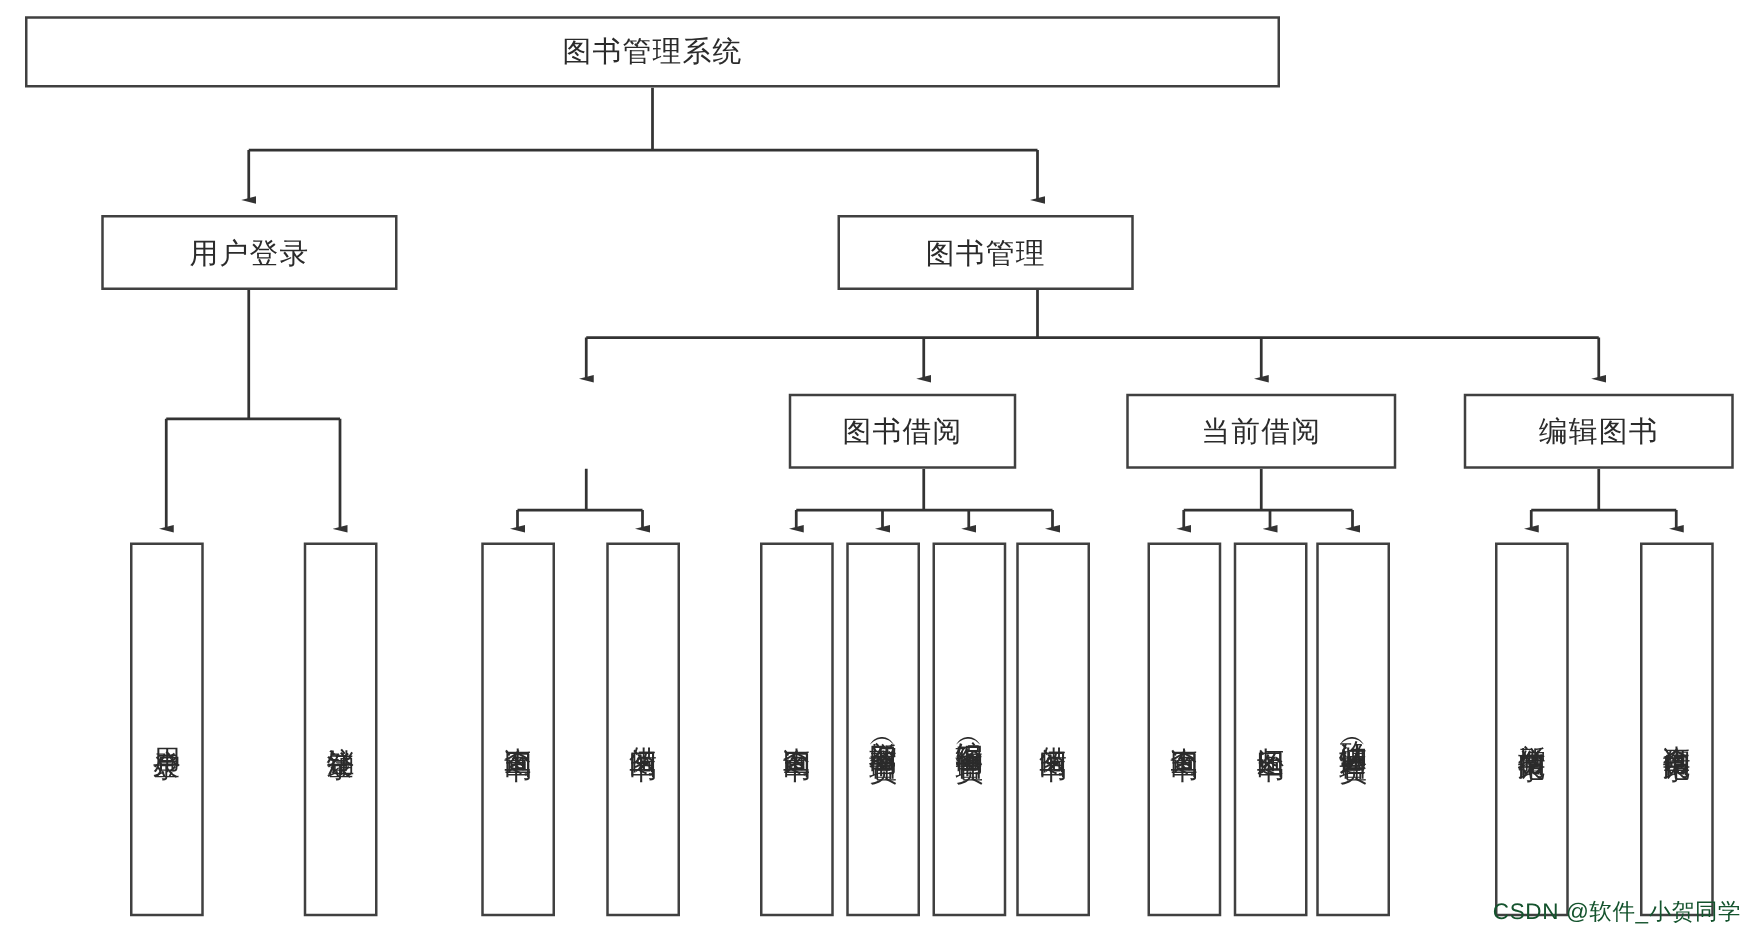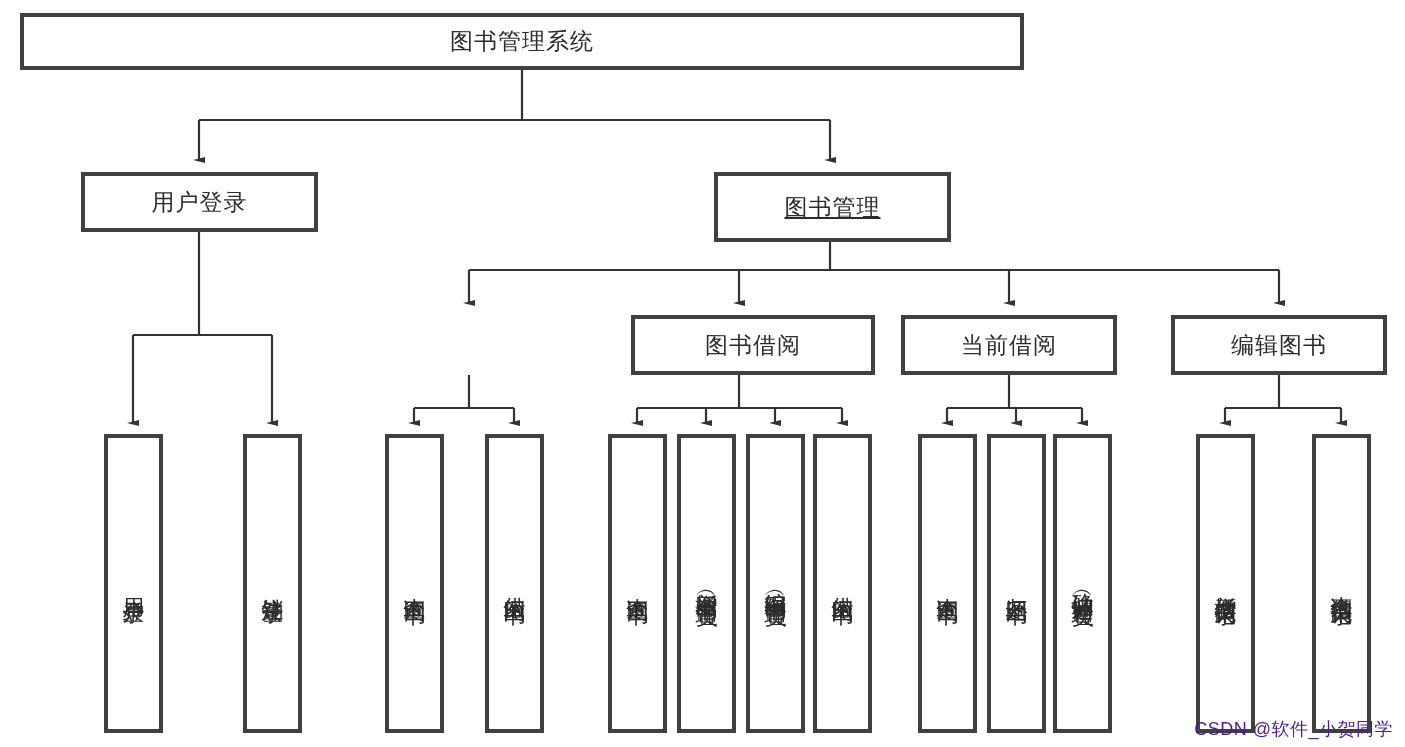--- a/index.html
+++ b/index.html
@@ -22,21 +22,21 @@
     left: 0;
     top: 0;
     width: 1405px;
     height: 747px;
     pointer-events: none;
   }
   .node {
     position: absolute;
     box-sizing: border-box;
     background: #ffffff;
-    border: 4px solid #404040;
+    border: 2px solid #404040;
     display: flex;
     align-items: center;
     justify-content: center;
     color: #2b2b2b;
   }
   .node.horiz {
     font-size: 23px;
     letter-spacing: 1px;
   }
   .node.vert {
@@ -51,21 +51,21 @@
     writing-mode: vertical-rl;
     text-orientation: upright;
     display: block;
     white-space: nowrap;
   }
   #watermark {
     position: absolute;
     right: 12px;
     bottom: 6px;
     font-size: 18px;
-    color: #4c1d95;
+    color: #14532d;
     letter-spacing: 0.5px;
     white-space: nowrap;
   }
 </style>
 </head>
 <body>
 
 <div id="stage">
 
   <svg id="edges" viewBox="0 0 1405 747">
@@ -118,25 +118,25 @@
     </g>
   </svg>
 
   <div class="node horiz" style="left:20px; top:13px; width:1004px; height:57px;">
     <span>图书管理系统</span>
   </div>
 
   <div class="node horiz" style="left:81px; top:172px; width:237px; height:60px;">
     <span>用户登录</span>
   </div>
-  <div class="node horiz" style="left:714px; top:172px; width:237px; height:70px;text-decoration:underline;">
+  <div class="node horiz" style="left:670px; top:172px; width:237px; height:60px;">
     <span>图书管理</span>
   </div>
 
-  <div class="node horiz" style="left:631px; top:315px; width:244px; height:60px;justify-content:center;">
+  <div class="node horiz" style="left:631px; top:315px; width:182px; height:60px;justify-content:center;">
     <span>图书借阅</span>
   </div>
   <div class="node horiz" style="left:901px; top:315px; width:216px; height:60px;">
     <span>当前借阅</span>
   </div>
   <div class="node horiz" style="left:1171px; top:315px; width:216px; height:60px;">
     <span>编辑图书</span>
   </div>
 
   <div class="node vert" style="left:104px; top:434px; width:59px; height:299px;">

